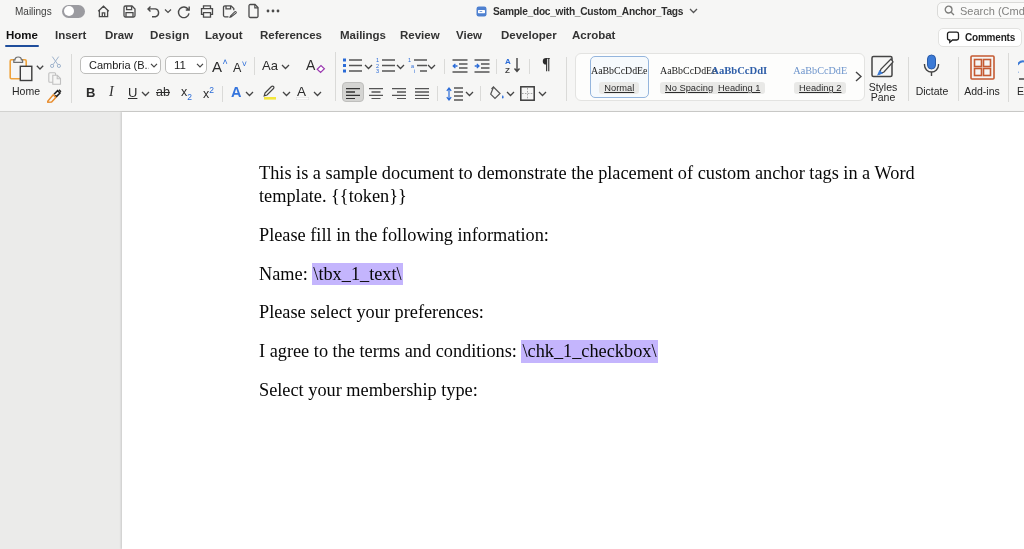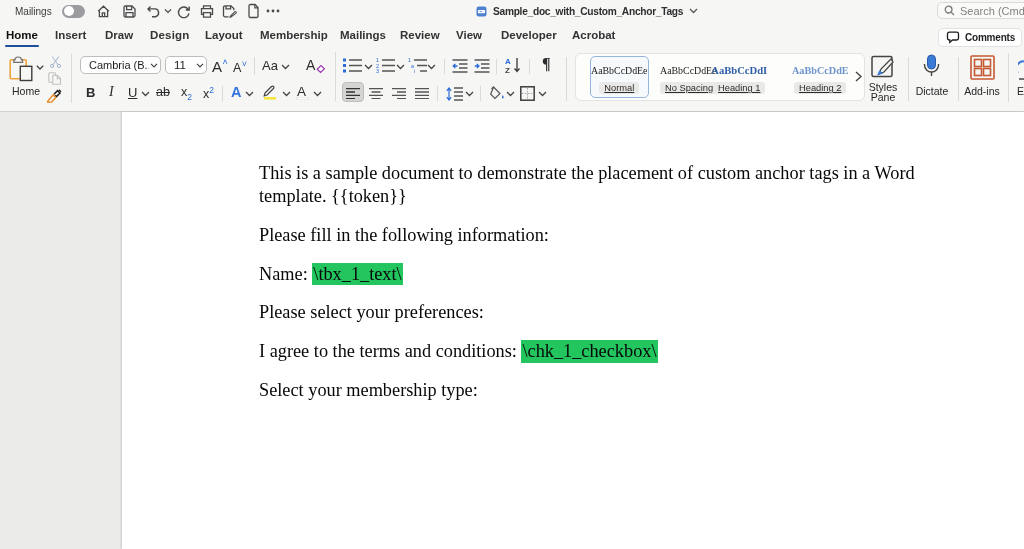--- a/index.html
+++ b/index.html
@@ -29,21 +29,21 @@
 
 #stylegal { position:absolute; left:575px; top:53px; width:290px; height:47.5px; background:#fdfdfc; border:1px solid #e3e3e1; border-radius:6px; }
 .stylecell { position:absolute; top:2.2px; width:58.5px; height:41.8px; border-radius:5px; text-align:center; border:1px solid transparent; }
 .stylecell .samp { font-family:"Liberation Serif", serif; font-size:9.9px; margin-top:8px; color:#1a1a1a; white-space:nowrap; overflow:hidden; line-height:12px; }
 .stylecell .nm { display:inline-block; font-size:9.3px; color:#2c2c2c; background:#e9e9e7; border-radius:3px; padding:0 5px; line-height:12px; margin-top:5px; white-space:nowrap;text-decoration:underline; }
 
 #docarea { position:absolute; left:0; top:112px; width:1024px; height:437px; background:#ebebea; }
 #page { position:absolute; left:122px; top:0; width:902px; height:437px; background:#fff; box-shadow:-1px 0 2px rgba(0,0,0,.15); }
 #content { position:absolute; left:137px; top:50px; width:700px; font-family:"Liberation Serif", serif; font-size:18.3px; color:#070707; }
 #content p { line-height:23.2px; margin-bottom:15.5px; }
-.hl { background:#22c55e; padding:1px 1px 1.5px 1px; }
+.hl { background:#c4b5fd; padding:1px 1px 1.5px 1px; }
 #caret { display:inline-block; width:1.5px; height:20px; background:#000; vertical-align:-3.5px; margin-left:1px; }
 </style>
 </head>
 <body>
 <div id="app">
 
 <div id="autosave">Mailings</div>
 <div id="toggle">
       <div class="knob"></div>
     </div>
@@ -118,21 +118,21 @@
         <path d="M7.2 7.2 L10 10"></path>
       </svg>
   <span>Search (Cmd + Ctrl</span>
 </div>
 
 <div class="tab sel" style="left:6px;">Home</div>
 <div class="tab" style="left:55px;">Insert</div>
 <div class="tab" style="left:105px;">Draw</div>
 <div class="tab" style="left:150px; letter-spacing:0.2px;">Design</div>
 <div class="tab" style="left:205px;">Layout</div>
-<div class="tab" style="left:260px;">Membership</div>
+<div class="tab" style="left:260px;">References</div>
 <div class="tab" style="left:340px;">Mailings</div>
 <div class="tab" style="left:400px;">Review</div>
 <div class="tab" style="left:456px;">View</div>
 <div class="tab" style="left:501px;">Developer</div>
 <div class="tab" style="left:572px;">Acrobat</div>
 
 <div id="comments">
   <svg width="14" height="13" viewBox="0 0 14 13" fill="none" stroke="#1d1d1d" stroke-width="1.3">
         <path d="M1.5 3 A1.8 1.8 0 0 1 3.3 1.2 H10.7 A1.8 1.8 0 0 1 12.5 3 V7.2 A1.8 1.8 0 0 1 10.7 9 H6.5 L3.8 11.4 V9 H3.3 A1.8 1.8 0 0 1 1.5 7.2 Z"></path>
       </svg>
@@ -367,21 +367,21 @@
       <svg width="9" height="6" viewBox="0 0 9 6" fill="none" stroke="#444" stroke-width="1.3">
         <path d="M1 1 L4.5 4.5 L8 1"></path>
       </svg>
     </div>
 <div class="vsep" style="left:566px;"></div>
 
 <div id="stylegal">
   <div class="stylecell" style="left:14px; border-color:#94b5dd; background:#f6fafd;"><div class="samp">AaBbCcDdEe</div><div class="nm">Normal</div></div>
   <div class="stylecell" style="left:83px;"><div class="samp">AaBbCcDdEe</div><div class="nm">No Spacing</div></div>
   <div class="stylecell" style="left:134px;"><div class="samp" style="font-weight:bold; color:#2e5ea8; font-size:10.6px;">AaBbCcDdI</div><div class="nm">Heading 1</div></div>
-  <div class="stylecell" style="left:215px;"><div class="samp" style="font-weight:bold; color:#6d94cb; font-size:10.2px;text-align:right;">AaBbCcDdE</div><div class="nm">Heading 2</div></div>
+  <div class="stylecell" style="left:215px;"><div class="samp" style="font-weight:normal; color:#6d94cb; font-size:10.2px;">AaBbCcDdE</div><div class="nm">Heading 2</div></div>
 </div>
 <div class="ric" style="left:855px; top:71px;">
       <svg width="7" height="11" viewBox="0 0 7 11" fill="none" stroke="#444" stroke-width="1.4">
         <path d="M1 1 L6 5.5 L1 10"></path>
       </svg>
     </div>
 
 <div class="ric" style="left:871px; top:55px;">
       <svg width="24" height="25" viewBox="0 0 24 25" fill="none">
         <rect x="1" y="1.5" width="20" height="20" rx="1.5" stroke="#444" stroke-width="1.5"></rect>

